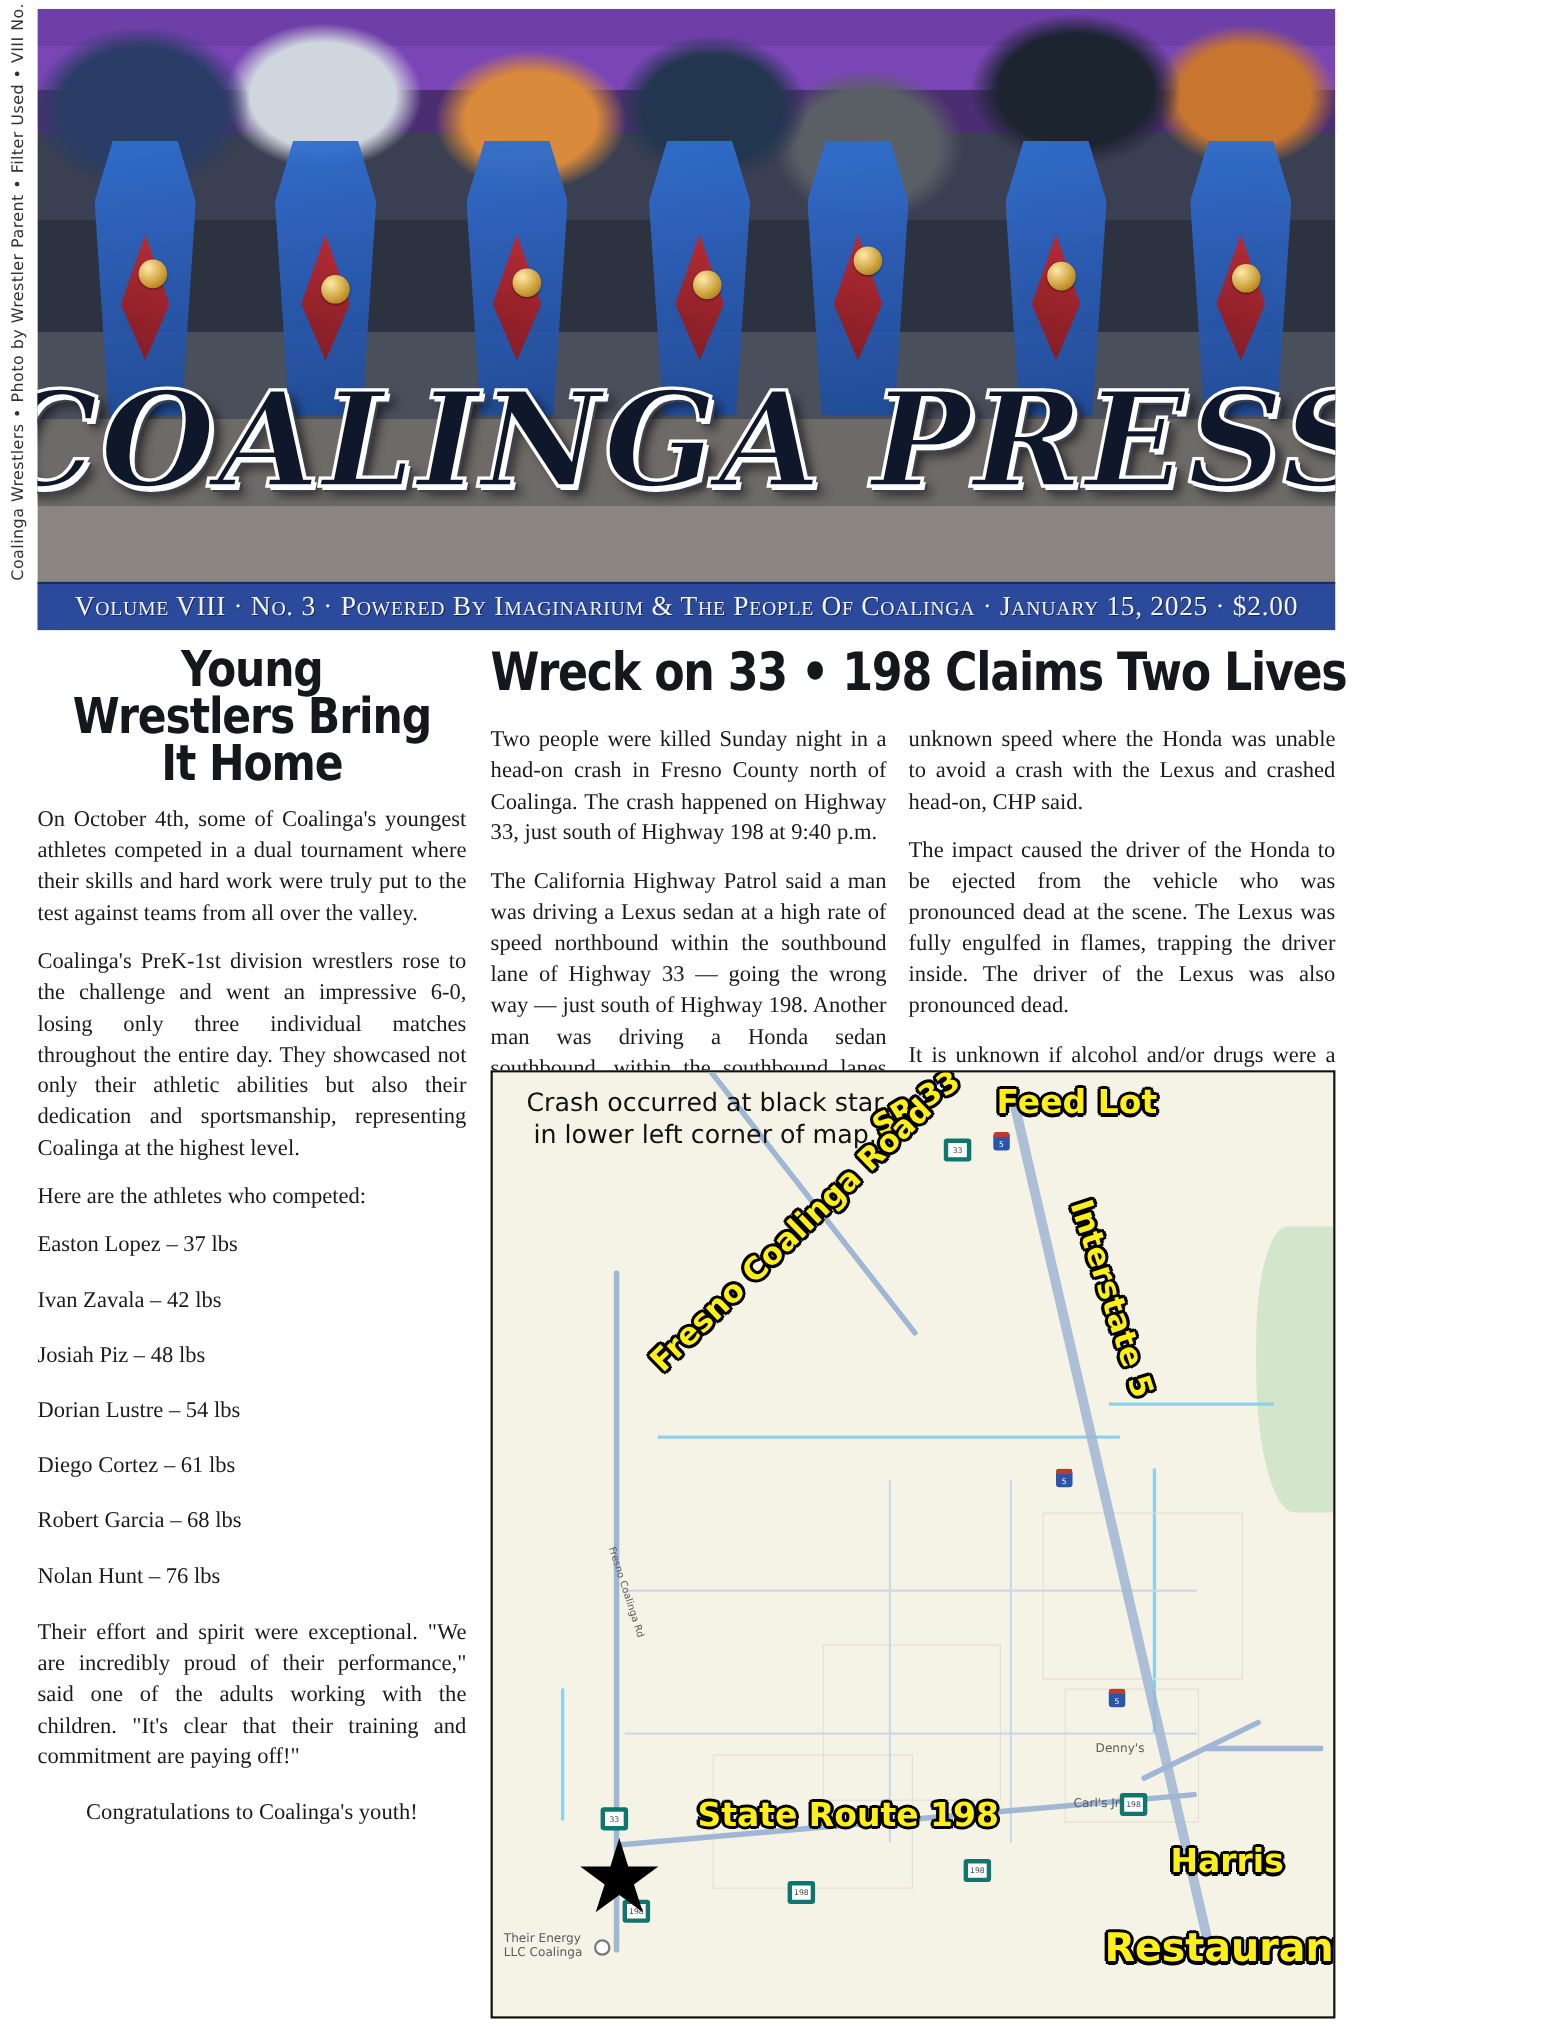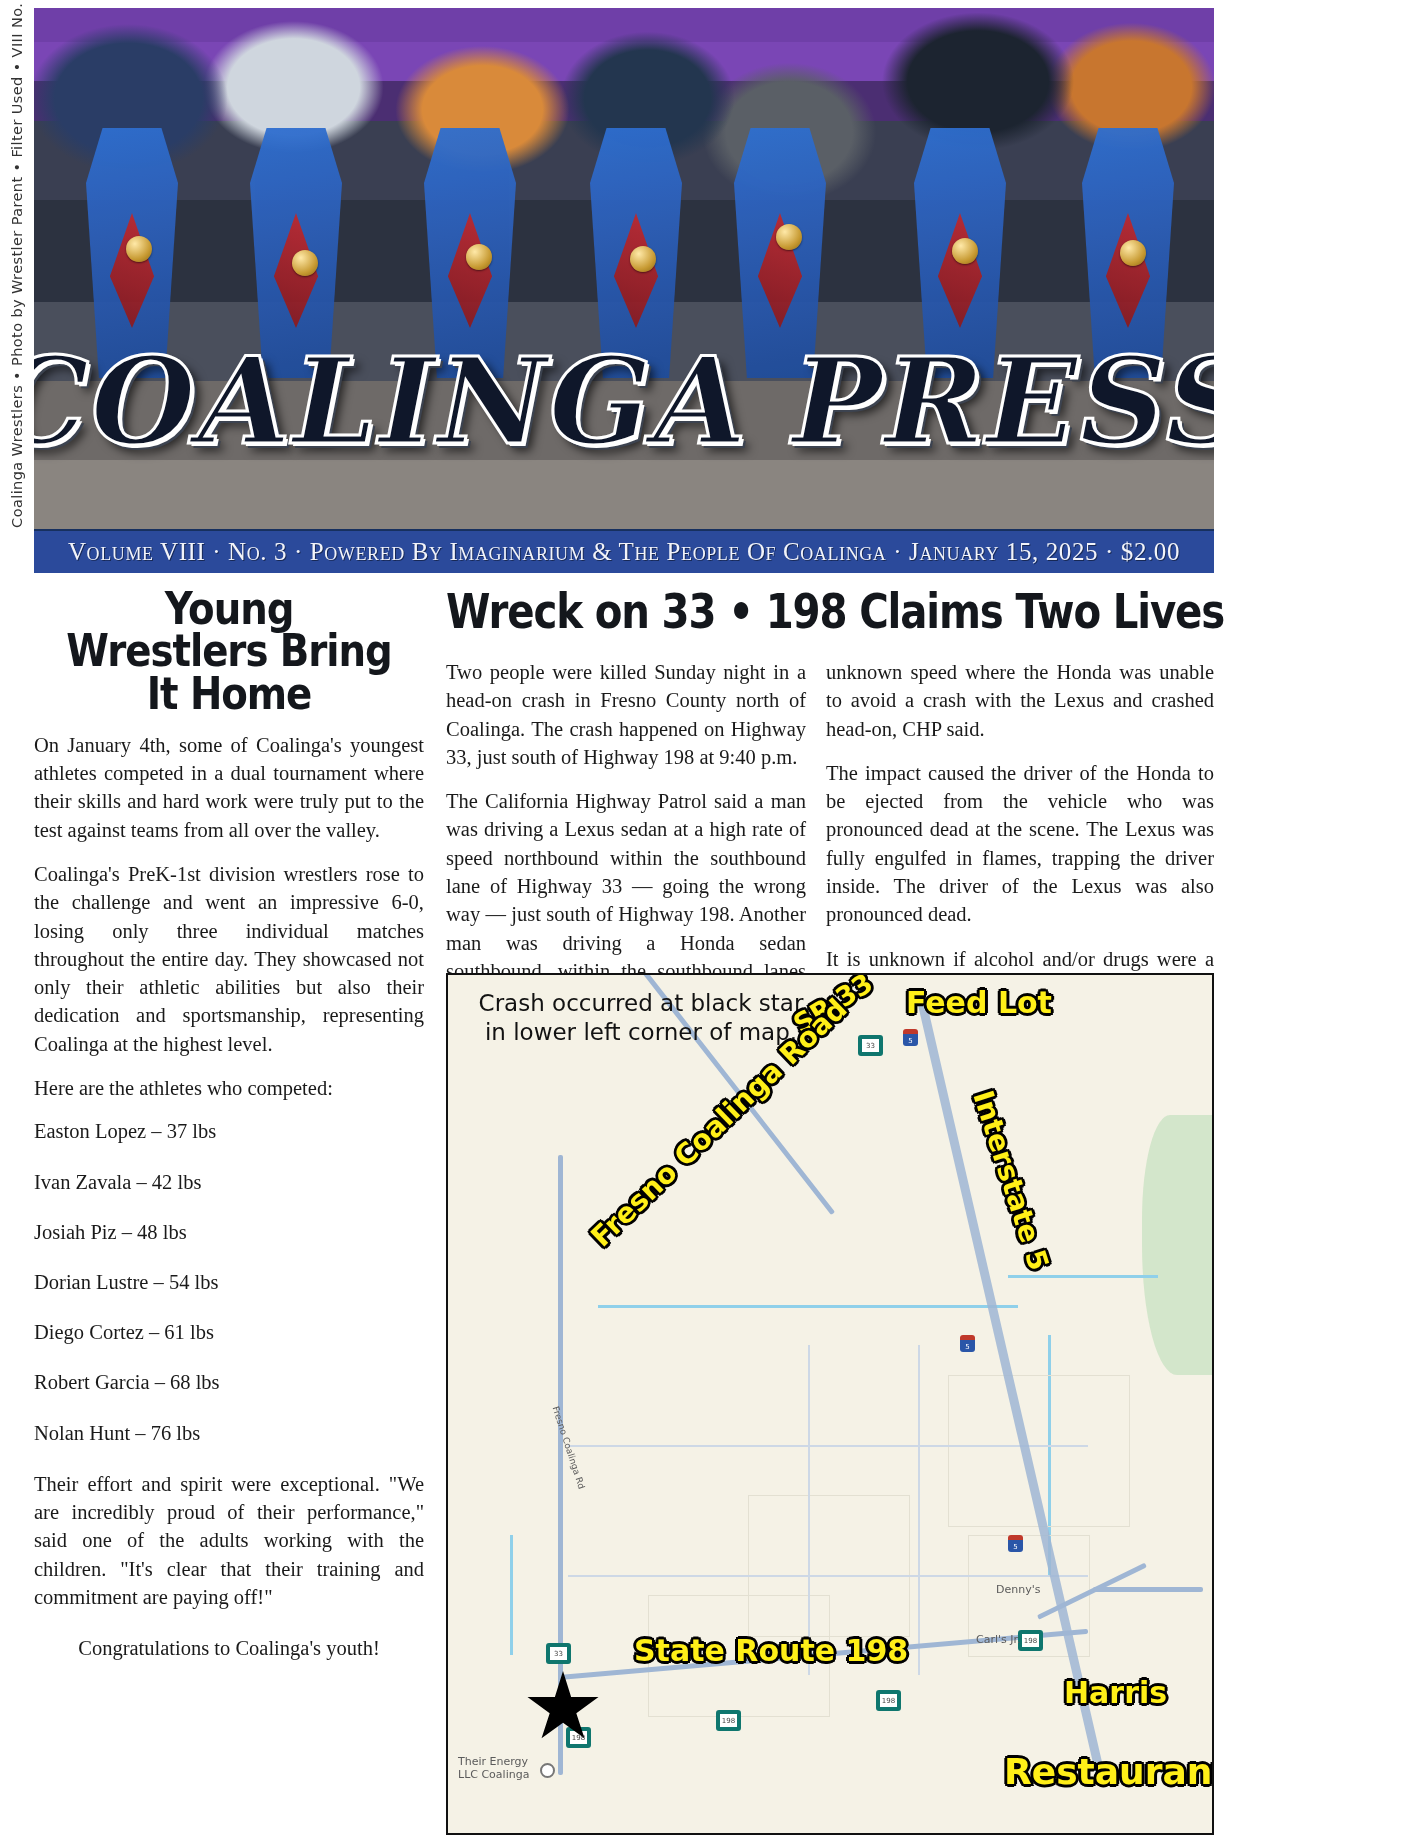--- a/index.html
+++ b/index.html
@@ -202,21 +202,21 @@
 
   <div class="bluebar">
     <span>Volume VIII · No. 3 · Powered By Imaginarium &amp; The People Of Coalinga · January 15, 2025 · $2.00</span>
   </div>
 </div>
 
 <div class="content">
 
   <div class="col col-a">
     <h1 class="head">Young Wrestlers Bring It Home</h1>
-    <p class="body">On January 4th, some of Coalinga's youngest athletes competed in a dual tournament where their skills and hard work were truly put to the test against teams from all over the valley.</p>
+    <p class="body">On October 4th, some of Coalinga's youngest athletes competed in a dual tournament where their skills and hard work were truly put to the test against teams from all over the valley.</p>
     <p class="body">Coalinga's PreK-1st division wrestlers rose to the challenge and went an impressive 6-0, losing only three individual matches throughout the entire day. They showcased not only their athletic abilities but also their dedication and sportsmanship, representing Coalinga at the highest level.</p>
     <p class="body">Here are the athletes who competed:</p>
     <ul class="roster">
       <li>Easton Lopez – 37 lbs</li>
       <li>Ivan Zavala – 42 lbs</li>
       <li>Josiah Piz – 48 lbs</li>
       <li>Dorian Lustre – 54 lbs</li>
       <li>Diego Cortez – 61 lbs</li>
       <li>Robert Garcia – 68 lbs</li>
       <li>Nolan Hunt – 76 lbs</li>

